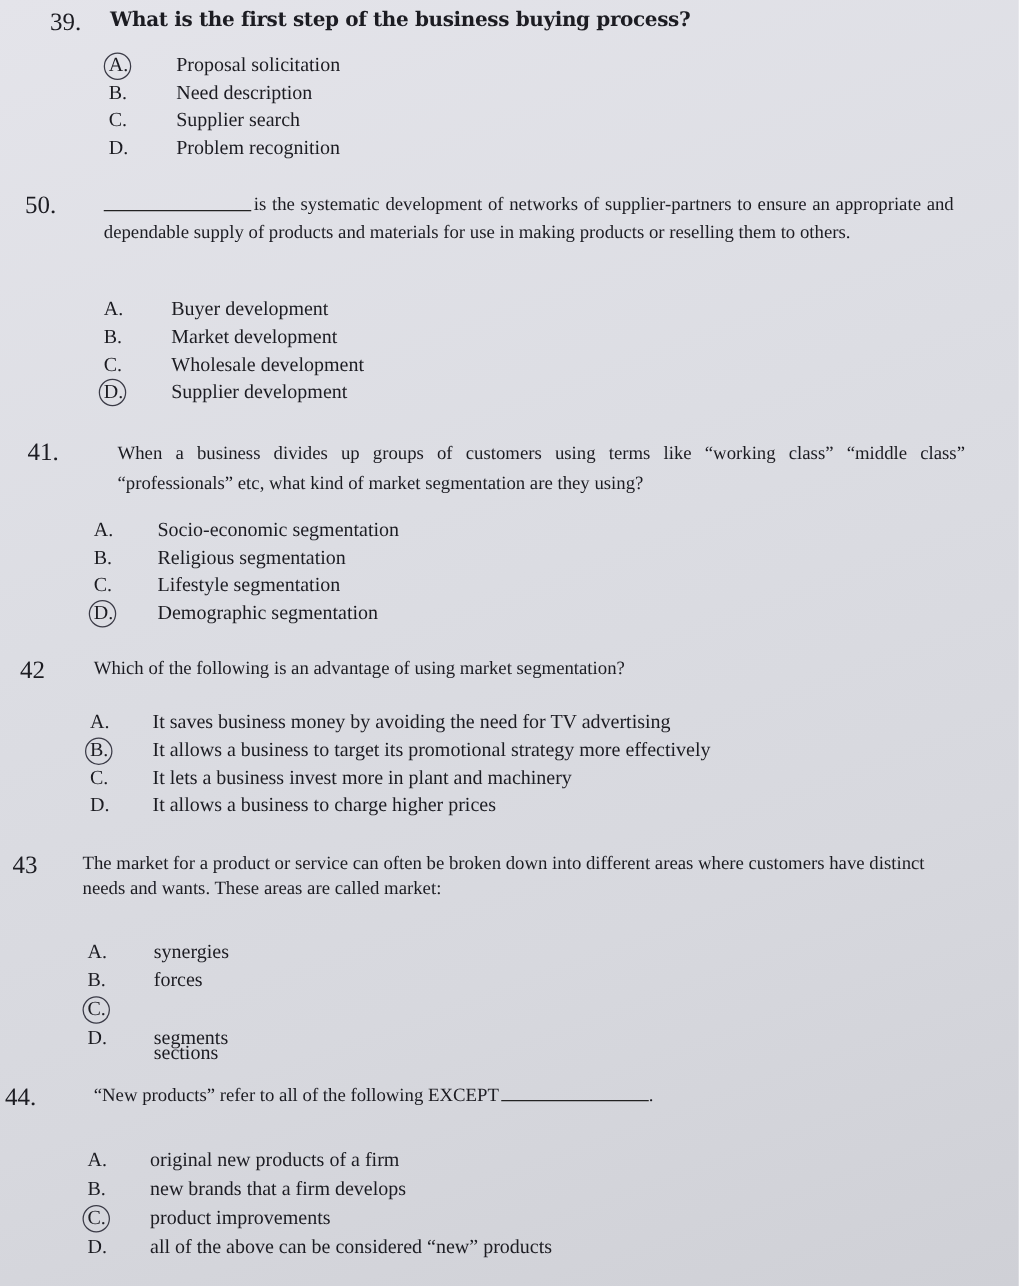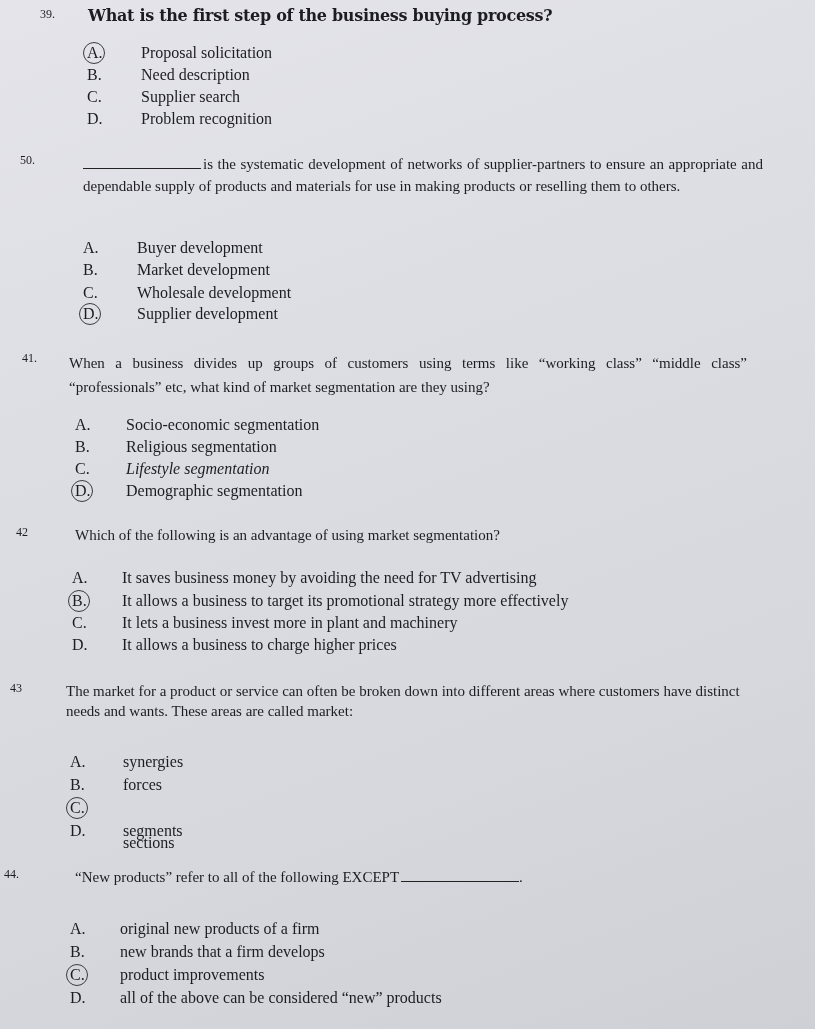--- a/index.html
+++ b/index.html
@@ -4,21 +4,21 @@
 <style>
   html, body { margin: 0; padding: 0; }
   body {
     width: 815px; height: 1029px; overflow: hidden;
     background: linear-gradient(160deg, #e4e4ea 0%, #dcdde3 40%, #d7d8de 70%, #cfd0d6 100%);
     font-family: "Liberation Serif", serif;
     color: #1c1c22;
     position: relative;
   }
   .q { position: absolute; left: 0; width: 815px; }
-  .qnum { position: absolute; font-size: 12px; }
+  .qnum { position: absolute; font-size: 20px; }
   .qtext { position: absolute; font-size: 15px; line-height: 22px; }
   .opt { position: absolute; font-size: 16px; height: 22px; line-height: 22px; }
   .opt .letter { position: absolute; left: 0; top: 0; }
   .opt .text { position: absolute; top: 0; white-space: nowrap; }
   .circle {
     position: absolute; border: 1.5px solid #3a3a46; border-radius: 50%;
     width: 20px; height: 20px; left: -4px; top: 0px;
   }
   .blank { display: inline-block; border-bottom: 1px solid #222; }
   .justify { text-align: justify; text-align-last: left; }
@@ -68,33 +68,33 @@
   </div>
   <div class="opt" style="left:83px; top:303px;">
     <span class="circle"></span>
     <span class="letter">D.</span>
     <span class="text" style="left:54px;">Supplier development</span>
   </div>
 </div>
 
 <div class="q">
   <span class="qnum" style="left:22px; top:351px;">41.</span>
-  <div class="qtext justify" style="left:69px; top:351px; width:678px; line-height:24px;">When a business divides up groups of customers using terms like “working class” “middle class” “professionals” etc, what kind of market segmentation are they using?</div>
+  <div class="qtext justify" style="left:94px; top:351px; width:678px; line-height:24px;">When a business divides up groups of customers using terms like “working class” “middle class” “professionals” etc, what kind of market segmentation are they using?</div>
 
   <div class="opt" style="left:75px; top:414px;">
     <span class="letter">A.</span>
     <span class="text" style="left:51px;">Socio-economic segmentation</span>
   </div>
   <div class="opt" style="left:75px; top:436px;">
     <span class="letter">B.</span>
     <span class="text" style="left:51px;">Religious segmentation</span>
   </div>
   <div class="opt" style="left:75px; top:458px;">
     <span class="letter">C.</span>
-    <span class="text" style="left:51px;font-style:italic;">Lifestyle segmentation</span>
+    <span class="text" style="left:51px;">Lifestyle segmentation</span>
   </div>
   <div class="opt" style="left:75px; top:480px;">
     <span class="circle"></span>
     <span class="letter">D.</span>
     <span class="text" style="left:51px;">Demographic segmentation</span>
   </div>
 </div>
 
 <div class="q">
   <span class="qnum" style="left:16px; top:525px;">42</span>

